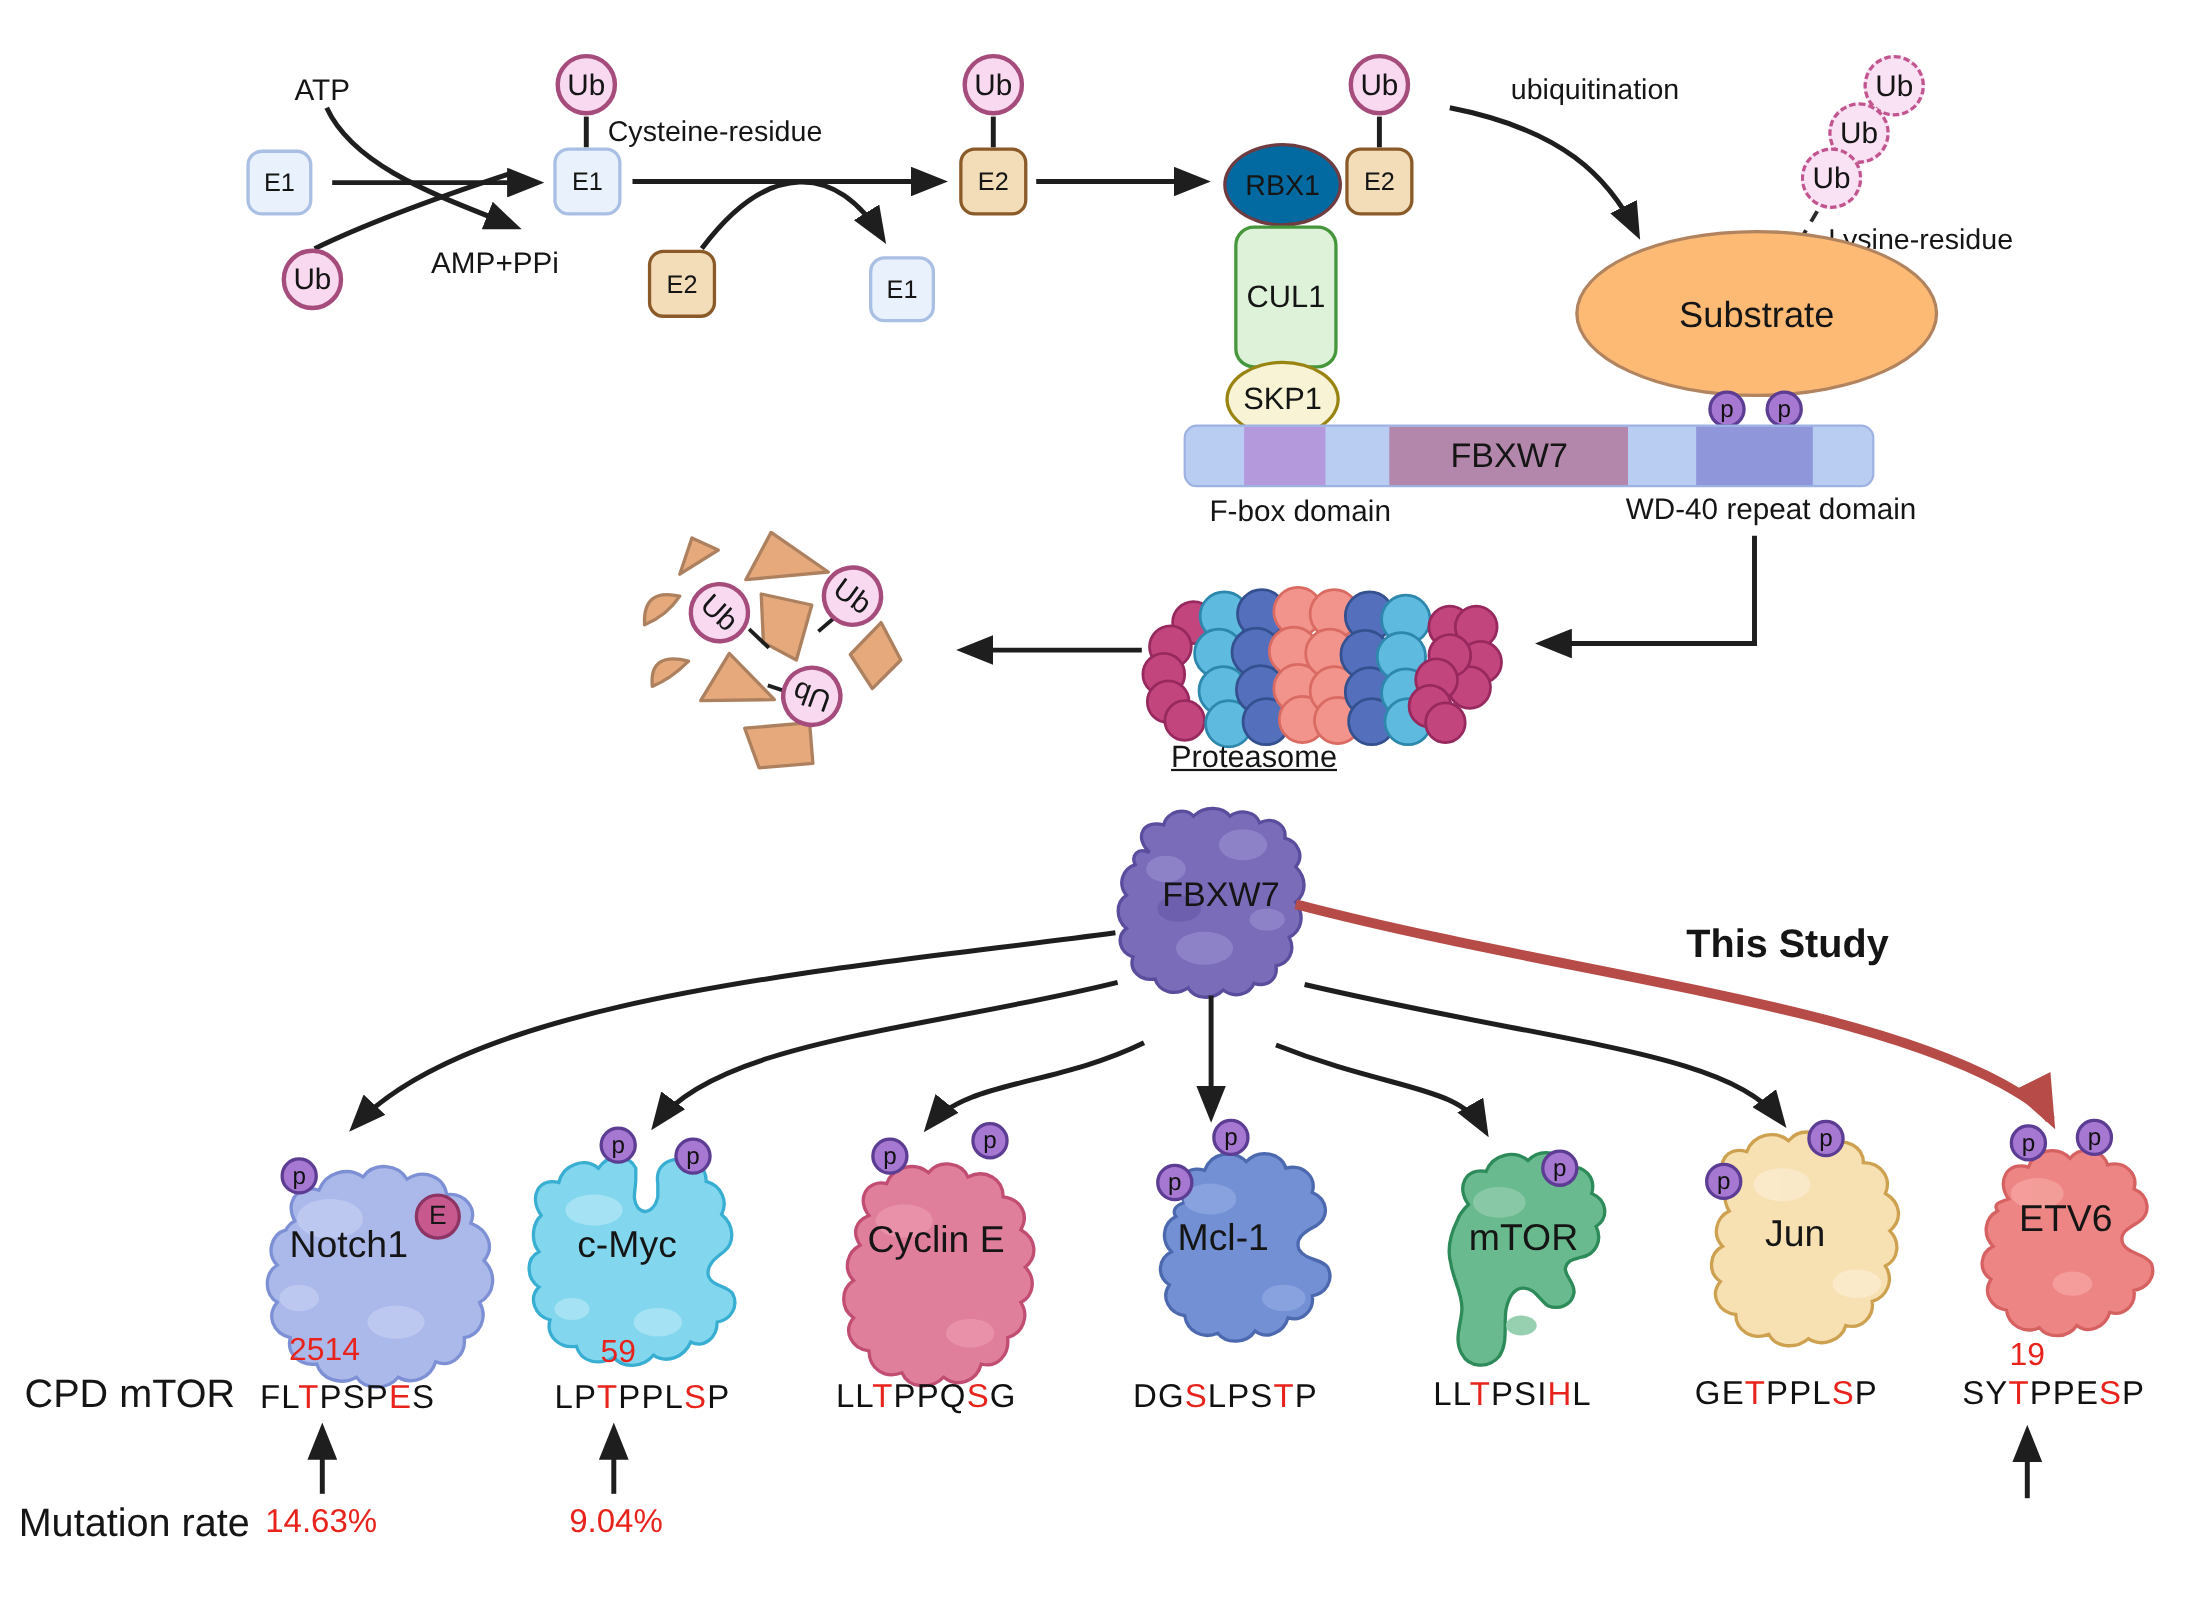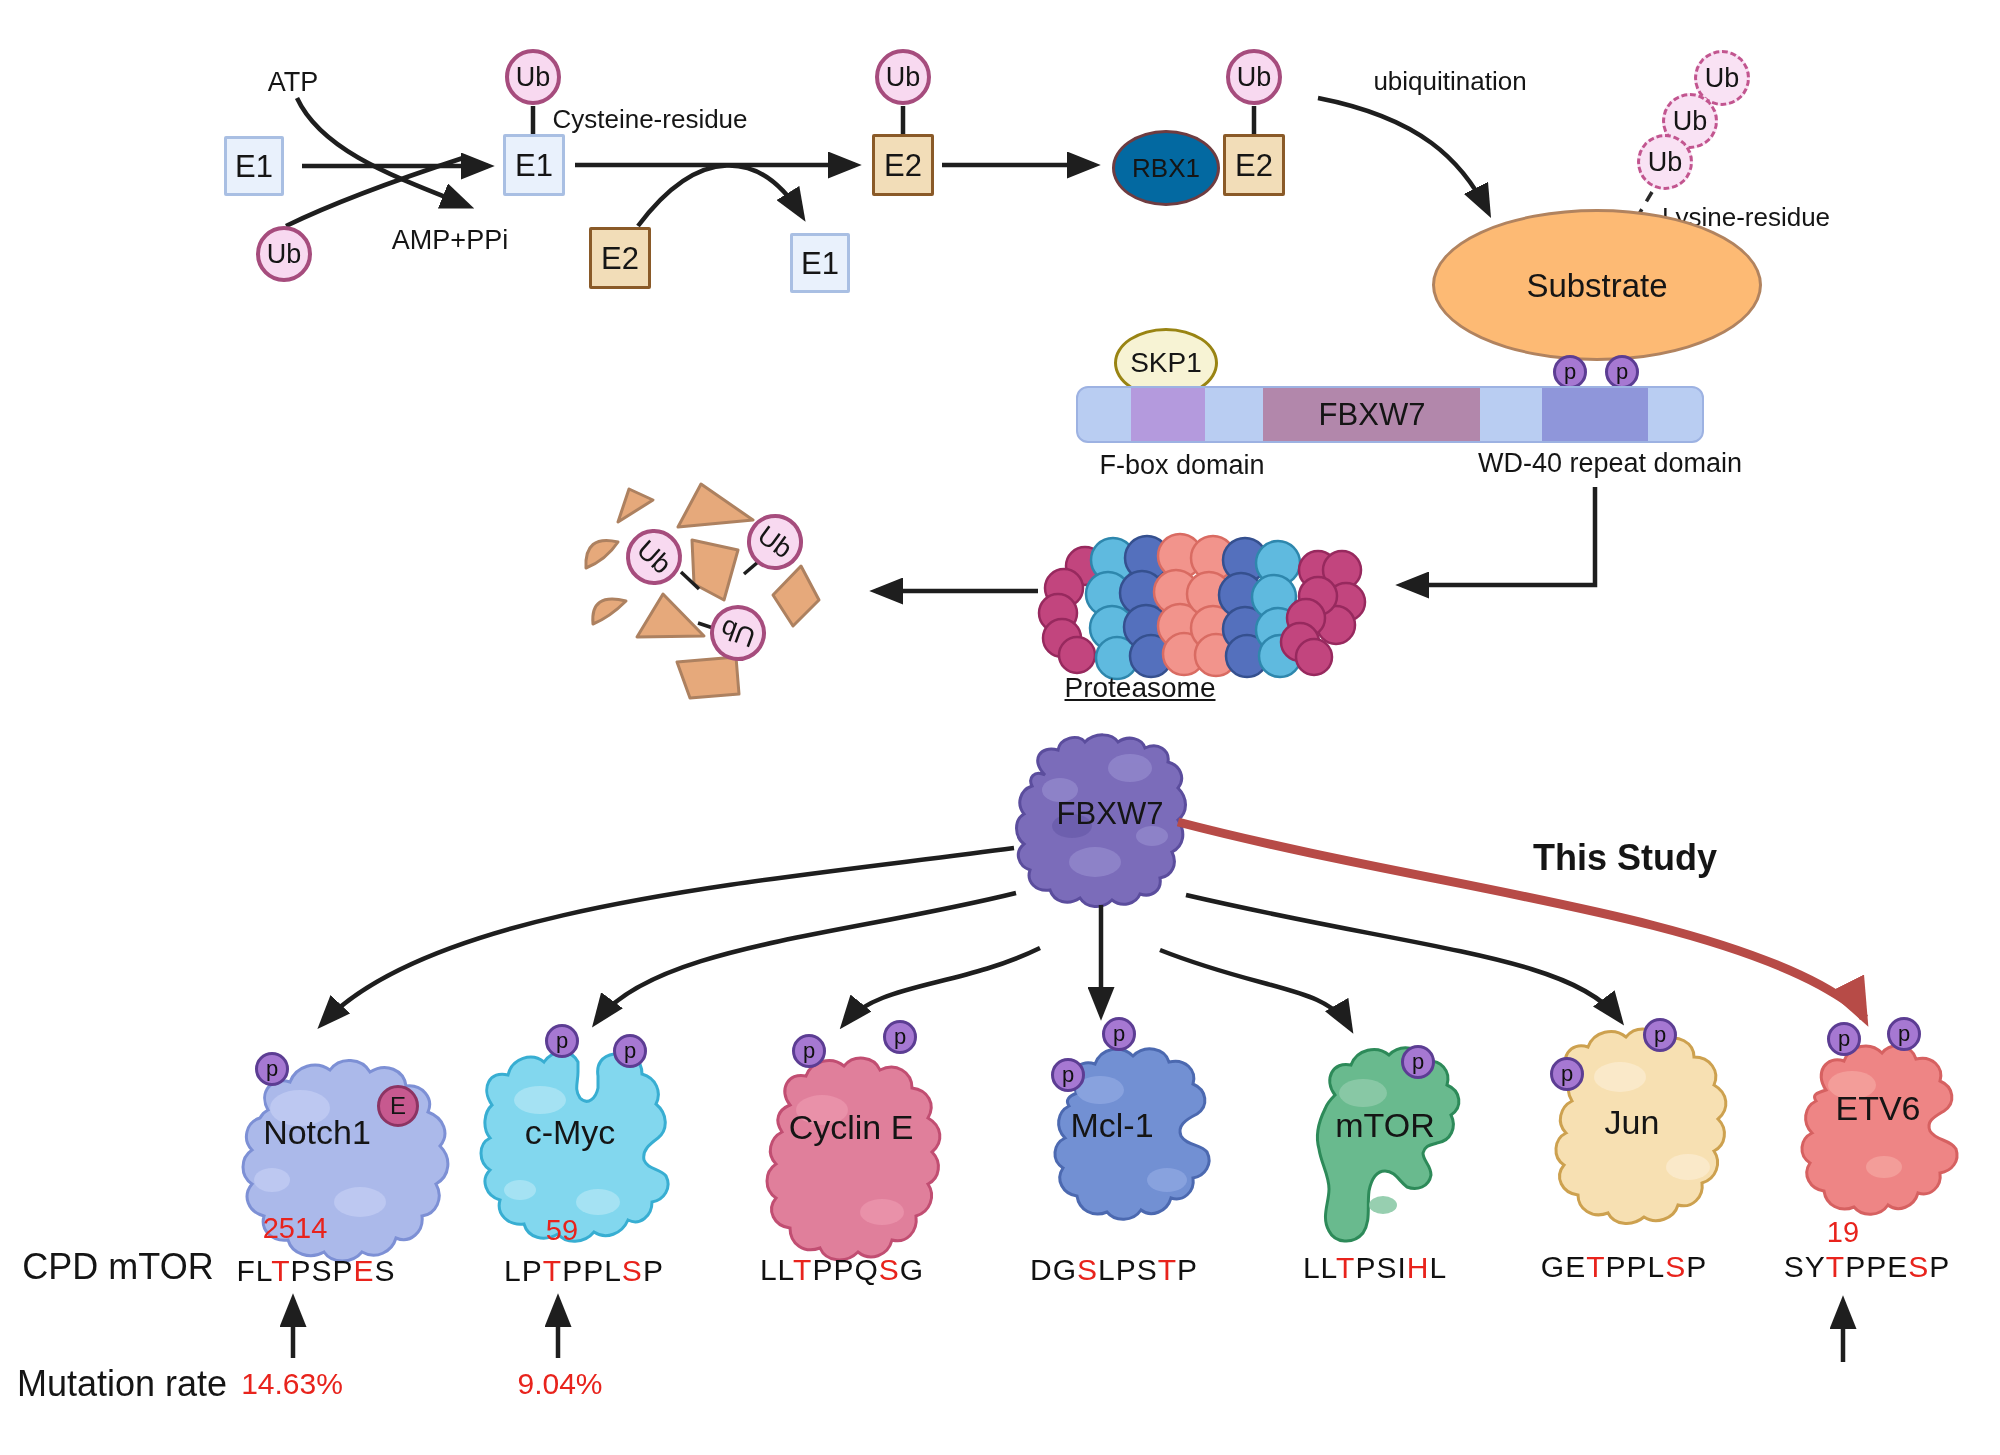--- a/index.html
+++ b/index.html
@@ -7,22 +7,22 @@
          font-family:"Liberation Sans",sans-serif;color:#151515;}
   svg.art{position:absolute;left:0;top:0;}
   .lbl{position:absolute;transform:translate(-50%,-50%);white-space:nowrap;line-height:1;}
   .circ{position:absolute;border-radius:50%;display:flex;align-items:center;justify-content:center;
         transform:translate(-50%,-50%);box-sizing:border-box;line-height:1;}
   .ub{width:56px;height:56px;background:#f8d9f0;border:4px solid #a64c7d;font-size:27px;}
   .ub.dashed{border:3.5px dashed #c2558f;background:#f9e2f4;}
   .pdot{width:36px;height:36px;background:#a678d2;border:3px solid #5c3d93;font-size:22px;color:#111;}
   .pdot-sm{width:34px;height:34px;}
   .ebadge{width:42px;height:42px;background:#c7598f;border:3px solid #8c3463;font-size:24px;}
-  .box{position:absolute;display:flex;align-items:center;justify-content:center;border-radius:2px;
-       font-size:31px;border:3.5px solid;box-sizing:border-box;line-height:1;}
+  .box{position:absolute;display:flex;align-items:center;justify-content:center;border-radius:14px;
+       font-size:23px;border:3.5px solid;box-sizing:border-box;line-height:1;}
   .e1box{background:#e9f1fc;border-color:#a9bfe3;}
   .e2box{background:#f2ddb8;border-color:#8a5a28;}
   .oval{position:absolute;border-radius:50%;display:flex;align-items:center;justify-content:center;
         box-sizing:border-box;line-height:1;}
   .red{color:#e8231c;}
   .motif{font-size:30px;letter-spacing:1px;}
   .motif span{color:#111;}
   .motif span.red{color:#e8231c;}
   .pname{font-size:34px;}
   .count{font-size:29px;}
@@ -278,20 +278,21 @@
   <div class="box e1box" style="left:790px;top:233px;width:60px;height:60px;">E1</div>
 
   <div class="circ ub" style="left:903px;top:77px;">Ub</div>
   <div class="box e2box" style="left:872px;top:134px;width:62px;height:62px;">E2</div>
 
   <div class="oval" style="left:1112px;top:130px;width:108px;height:76px;background:#0369a1;border:3.5px solid #6f3c41;font-size:26px;">RBX1</div>
   <div class="circ ub" style="left:1254px;top:77px;">Ub</div>
   <div class="box e2box" style="left:1223px;top:134px;width:62px;height:62px;">E2</div>
   <div class="lbl" style="left:1450px;top:81px;font-size:26px;">ubiquitination</div>
 
+  <div class="box" style="left:1122px;top:205px;width:94px;height:130px;background:#ddf2d8;border-color:#46963c;border-radius:18px;font-size:28px;">CUL1</div>
   <div class="oval" style="left:1114px;top:328px;width:104px;height:70px;background:#f7f3d4;border:3.5px solid #998413;font-size:28px;">SKP1</div>
 
   <div class="circ ub dashed" style="left:1722px;top:78px;">Ub</div>
   <div class="circ ub dashed" style="left:1690px;top:121px;">Ub</div>
   <div class="circ ub dashed" style="left:1665px;top:162px;">Ub</div>
   <div class="lbl" style="left:1746px;top:217px;font-size:26px;">Lysine-residue</div>
 
   <div class="oval" style="left:1432px;top:209px;width:330px;height:152px;background:#fdba74;border:3.5px solid #b1835f;font-size:33px;">Substrate</div>
   <div class="circ pdot pdot-sm" style="left:1570px;top:372px;">p</div>
   <div class="circ pdot pdot-sm" style="left:1622px;top:372px;">p</div>

